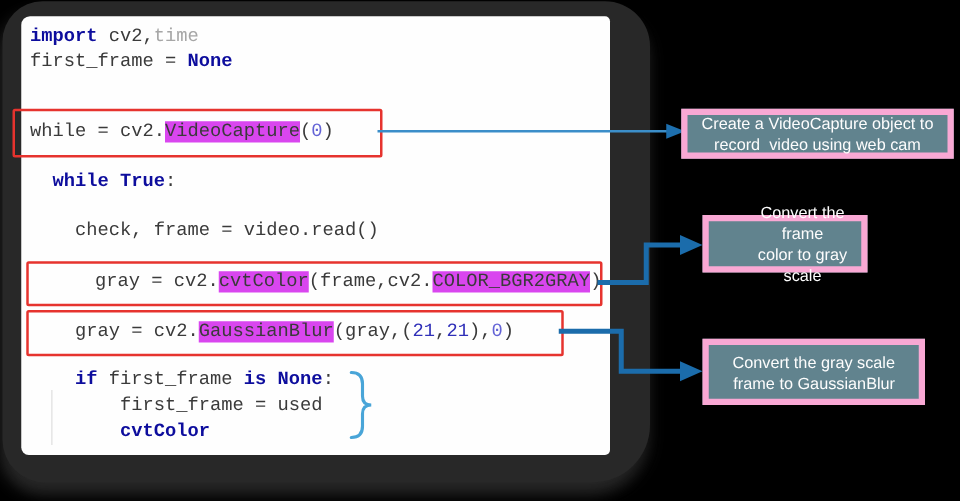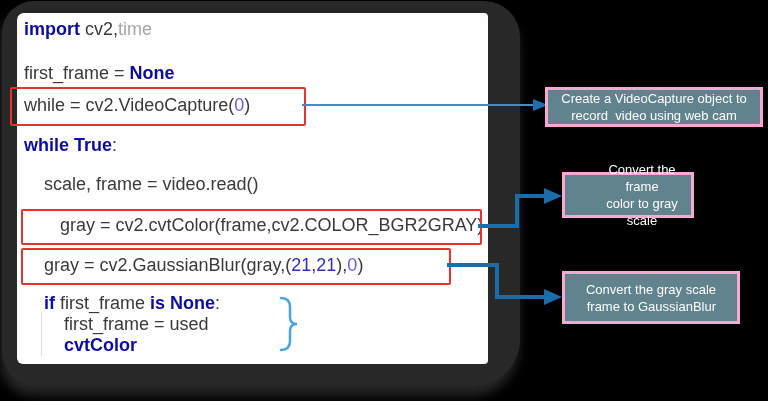--- a/index.html
+++ b/index.html
@@ -6,35 +6,35 @@
   #canvas{position:relative;width:768px;height:401px;background:#000;overflow:hidden;
           font-family:"Liberation Sans",sans-serif;}
   
   .frame{position:absolute;left:2px;top:1px;width:518px;height:385px;background:#282828;
          border-radius:32px 36px 46px 34px;
          box-shadow:-4px 9px 12px rgba(140,140,140,.20), 2px 10px 12px rgba(120,120,120,.12);}
   .panel{position:absolute;left:17px;top:13px;width:471px;height:351px;background:#fefefe;
          border-radius:7px 4px 4px 6px;}
   
   .code-line{position:absolute;left:24px;height:21px;line-height:21px;white-space:pre;
-             font-family:Liberation Sans, sans-serif;font-size:18px;color:#3a3a3a;}
+             font-family:Liberation Mono, monospace;font-size:15px;color:#3a3a3a;}
   .tok-kw{color:#0d0d9d;font-weight:bold;}
   .tok-pl{color:#3a3a3a;}
   .tok-mut{color:#a6a6a6;}
-  .tok-hl{background:#ffffff;color:#3a3a3a;}
+  .tok-hl{background:#d946ef;color:#3a3a3a;}
   .tok-n1{color:#2f2fb8;}
   .tok-n0{color:#6363d6;}
   .indent-guide{position:absolute;left:41px;top:312px;width:1px;height:44px;background:#e0e0e0;}
   
   .redbox{position:absolute;border:2px solid #e6332e;border-radius:2px;background:transparent;}
   #rb-videocapture{left:10px;top:87px;width:292px;height:35px;}
   #rb-cvtcolor{left:21px;top:209px;width:457px;height:32px;}
   #rb-gaussianblur{left:21px;top:248px;width:426px;height:33px;}
   
-  .callout{position:absolute;background:#61838e;border:3px solid #f9a8d4;color:#fdfdfd;
+  .callout{position:absolute;background:#61838e;border:5px solid #f9a8d4;color:#fdfdfd;
            font-size:13px;line-height:17px;text-align:center;white-space:pre-wrap;
            display:flex;align-items:center;justify-content:center;box-sizing:border-box;padding:2px 4px;}
   #ann-videocapture{left:545px;top:87px;width:218px;height:40px;}
   #ann-cvtcolor{left:562px;top:172px;width:132px;height:46px;padding-left:32px;}
   #ann-gaussianblur{left:562px;top:271px;width:178px;height:53px;text-align:right;}
   #ann-firstframe{left:307px;top:297px;width:196px;height:50px;
                   box-shadow:5px 5px 3px rgba(0,0,0,.45);}
   
   #arrows{position:absolute;left:0;top:0;width:768px;height:401px;pointer-events:none;}
 </style>
@@ -42,24 +42,24 @@
 <body>
 
 <div id="canvas">
 
   <div class="frame"></div>
   <div class="panel"></div>
   <div class="indent-guide"></div>
 
   <div id="code">
       <div class="code-line" style="top: 19px;"><span class="tok-kw">import</span><span class="tok-pl"> cv2,</span><span class="tok-mut">time</span></div>
-      <div class="code-line" style="top: 63px;"><span class="tok-pl">first_frame = </span><span class="tok-kw">None</span></div>
+      <div class="code-line" style="top: 39px;"><span class="tok-pl">first_frame = </span><span class="tok-kw">None</span></div>
       <div class="code-line" style="top: 95px;"><span class="tok-pl">while = cv2.</span><span class="tok-hl">VideoCapture</span><span class="tok-pl">(</span><span class="tok-n0">0</span><span class="tok-pl">)</span></div>
-      <div class="code-line" style="top: 135px;"><span class="tok-kw">while</span><span class="tok-pl"> </span><span class="tok-kw">True</span><span class="tok-pl">:</span></div>
-      <div class="code-line" style="top: 174px;"><span class="tok-pl">    scale, frame = video.read()</span></div>
+      <div class="code-line" style="top: 135px; margin-left: 18px;"><span class="tok-kw">while</span><span class="tok-pl"> </span><span class="tok-kw">True</span><span class="tok-pl">:</span></div>
+      <div class="code-line" style="top: 174px;"><span class="tok-pl">    check, frame = video.read()</span></div>
       <div class="code-line" style="top: 215px; margin-left: 16px;"><span class="tok-pl">    gray = cv2.</span><span class="tok-hl">cvtColor</span><span class="tok-pl">(frame,cv2.</span><span class="tok-hl">COLOR_BGR2GRAY</span><span class="tok-pl">)</span></div>
       <div class="code-line" style="top: 255px;"><span class="tok-pl">    gray = cv2.</span><span class="tok-hl">GaussianBlur</span><span class="tok-pl">(gray,(</span><span class="tok-n1">21</span><span class="tok-pl">,</span><span class="tok-n1">21</span><span class="tok-pl">),</span><span class="tok-n0">0</span><span class="tok-pl">)</span></div>
       <div class="code-line" style="top: 293px;"><span class="tok-pl">    </span><span class="tok-kw">if</span><span class="tok-pl"> first_frame </span><span class="tok-kw">is</span><span class="tok-pl"> </span><span class="tok-kw">None</span><span class="tok-pl">:</span></div>
       <div class="code-line" style="top: 314px;"><span class="tok-pl">        first_frame = used</span></div>
       <div class="code-line" style="top: 335px;"><span class="tok-pl">        </span><span class="tok-kw">cvtColor</span></div>
     </div>
 
   <div class="redbox" id="rb-videocapture"></div>
   <div class="redbox" id="rb-cvtcolor"></div>
   <div class="redbox" id="rb-gaussianblur"></div>

